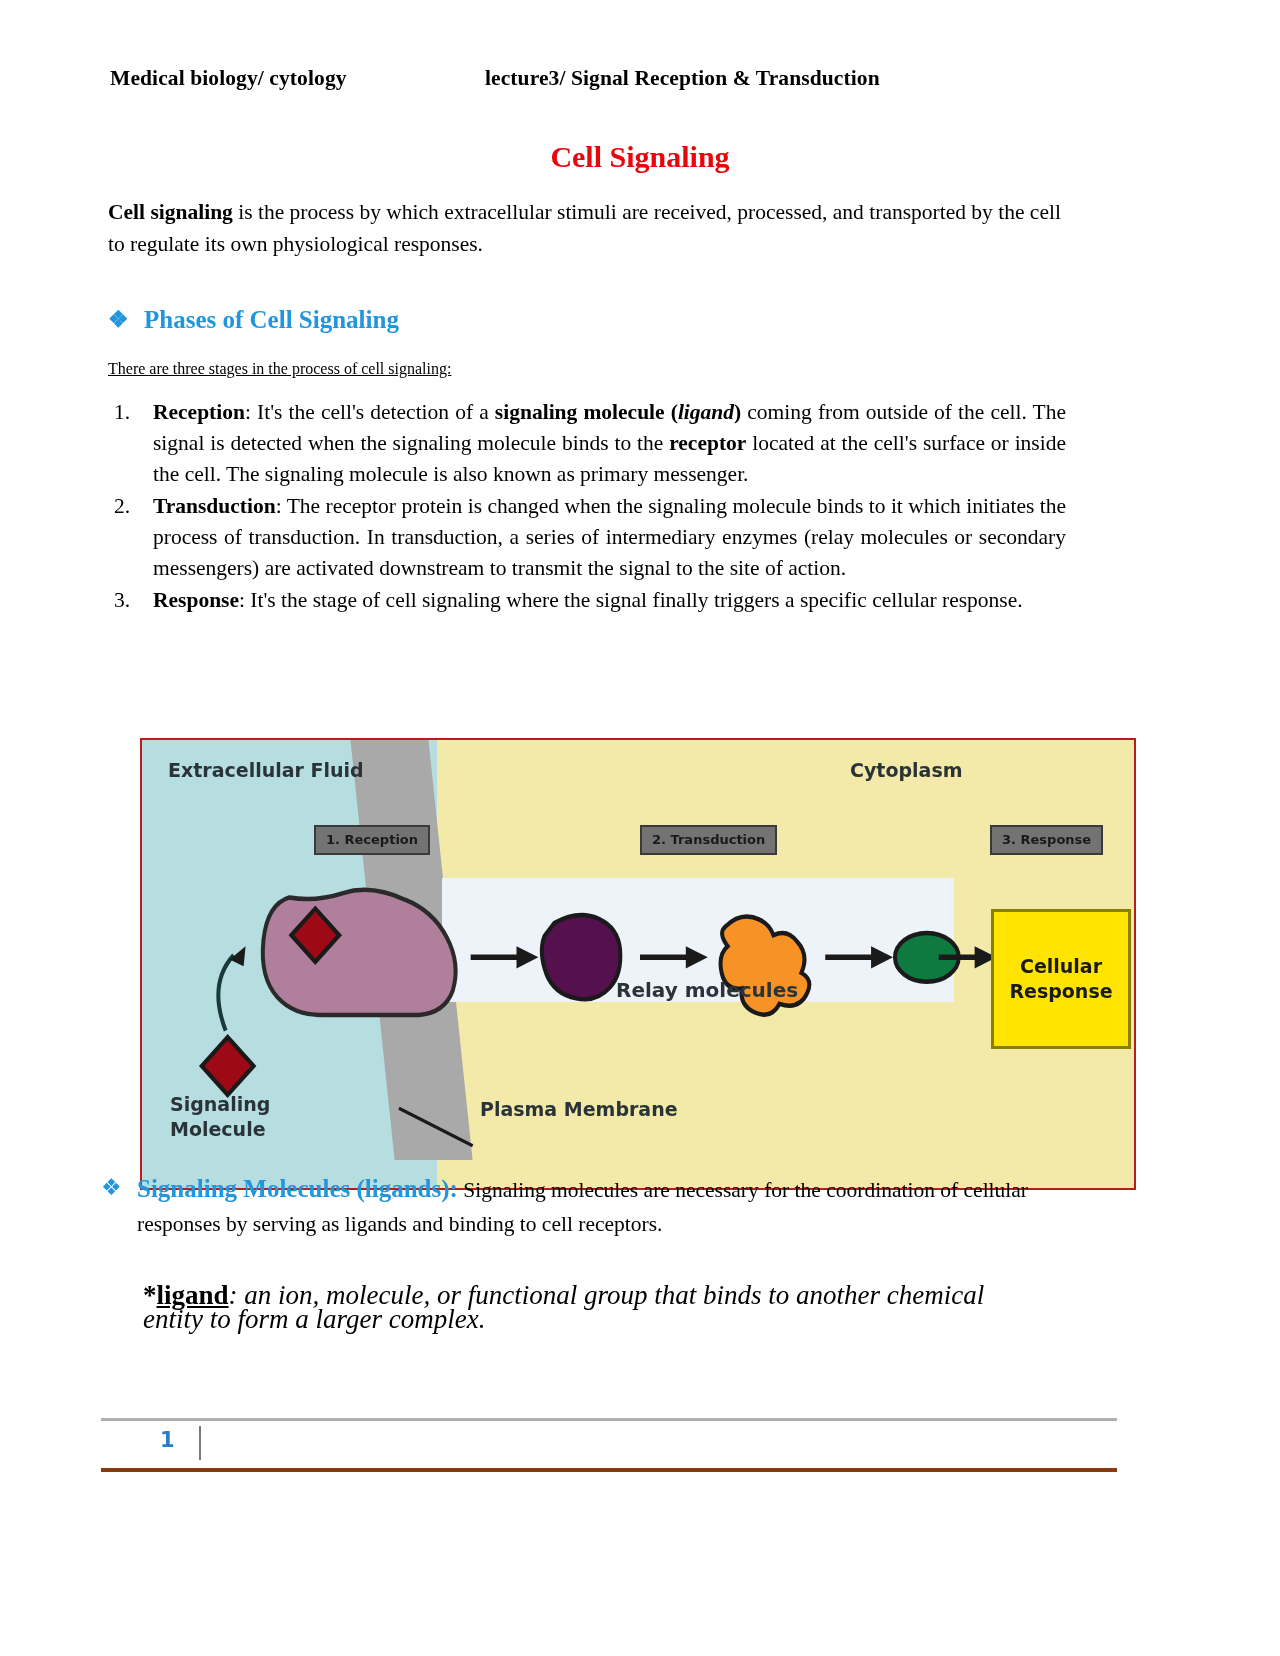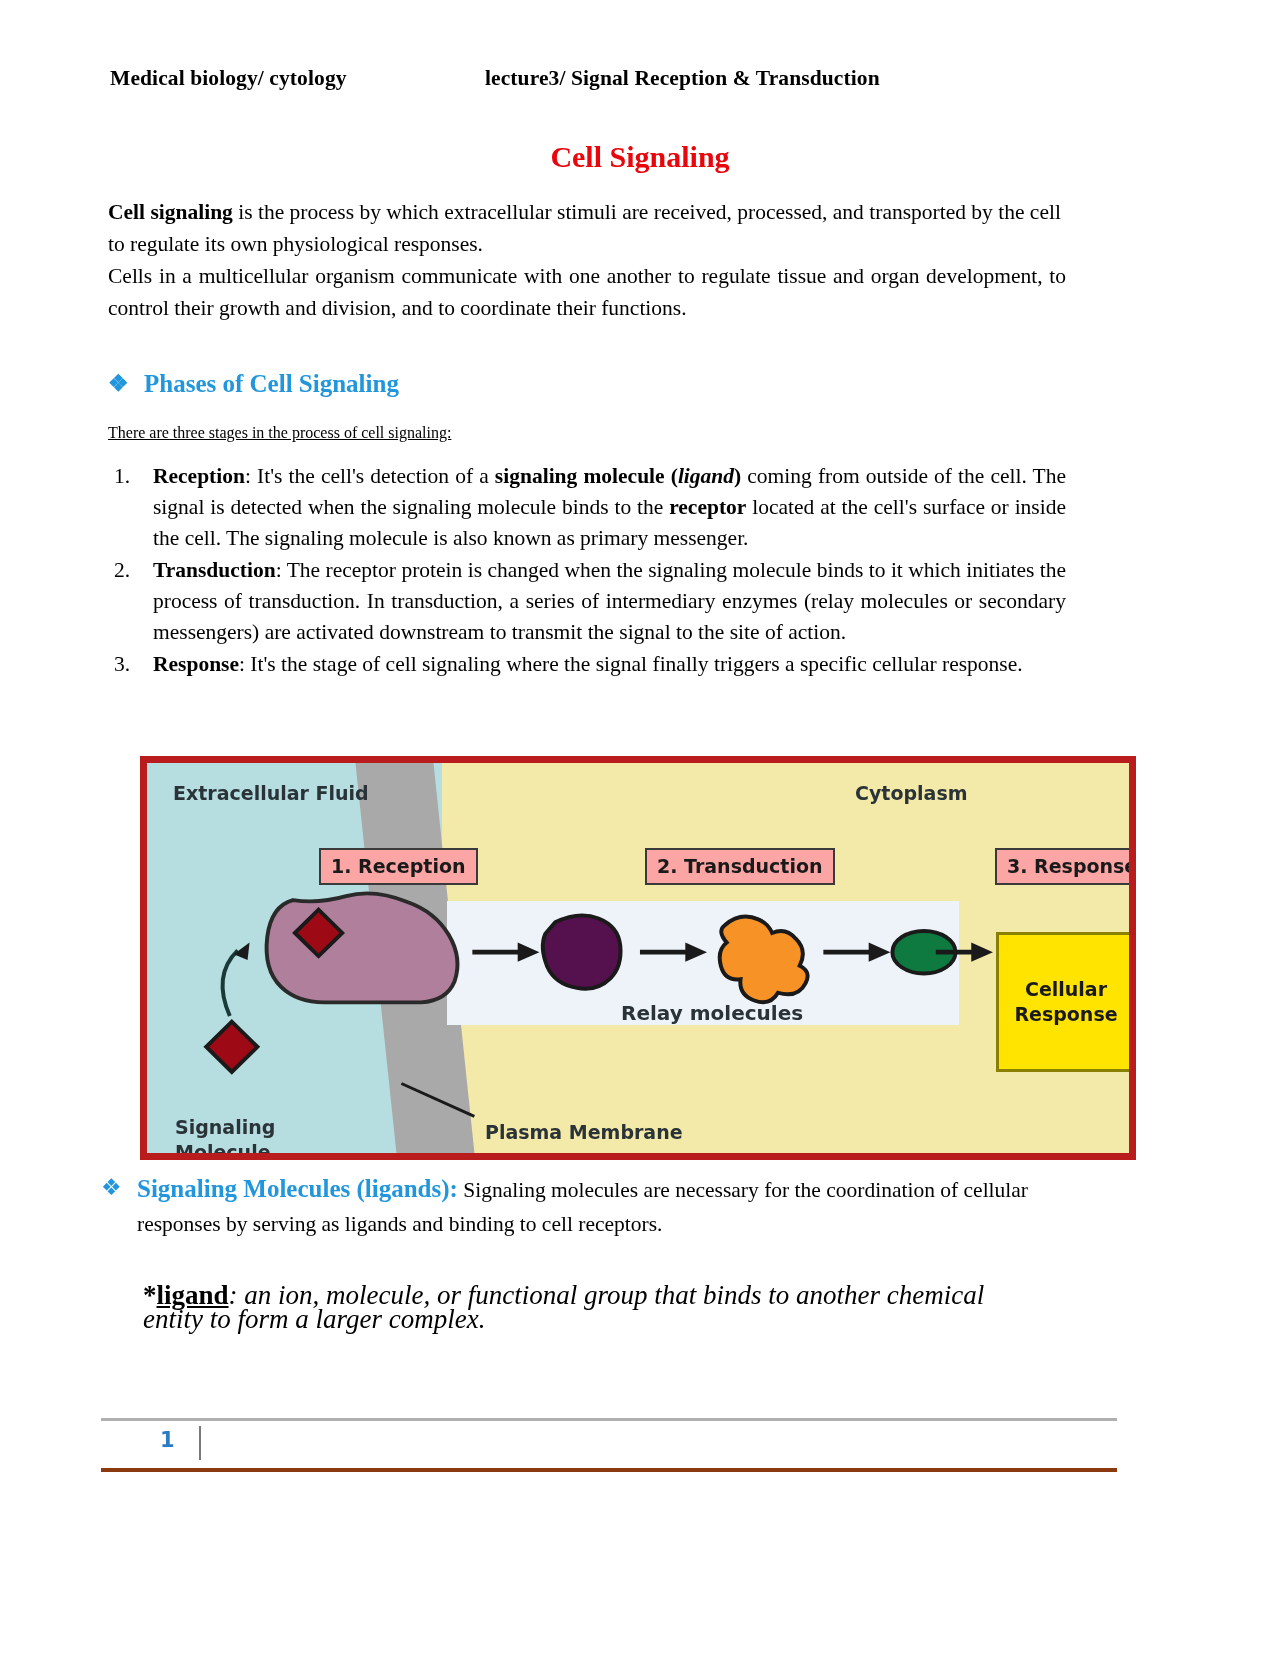--- a/index.html
+++ b/index.html
@@ -113,25 +113,25 @@
     left: 6px;
     top: 0;
     width: 30px;
     text-align: left;
     font-size: 21.5px;
   }
 
   
   .figure {
     position: absolute;
-    top: 756px;
+    top: 738px;
     left: 140px;
     width: 996px;
-    height: 404px;
-    border: 7px solid #b91c1c;
+    height: 452px;
+    border: 2px solid #b91c1c;
     background: #f3e9a8;
     overflow: hidden;
     box-sizing: border-box;
   }
   .fig-ecf {
     position: absolute;
     left: 0; top: 0;
     width: 295px; height: 100%;
     background: #b6dde0;
   }
@@ -162,25 +162,25 @@
     font-size: 20px; font-weight: bold; color: #2a3338;
   }
   .fig-label-sig {
     left: 28px; top: 352px;
     line-height: 25px;
   }
   .fig-label-pm { left: 338px; top: 358px; }
 
   .step-box {
     position: absolute;
-    background: #fca5a5;
+    background: #737373;
     border: 2px solid #3a3a3a;
     font-family: "DejaVu Sans", "Liberation Sans", sans-serif;
     font-weight: bold;
-    font-size: 19px;
+    font-size: 13px;
     color: #1a1a1a;
     padding: 5px 10px 6px 10px;
     white-space: nowrap;
   }
   .step-1 { left: 172px; top: 85px; }
   .step-2 { left: 498px; top: 85px; }
   .step-3 { left: 848px; top: 85px; }
 
   .cell-resp-box {
     position: absolute;
@@ -289,21 +289,20 @@
     <span class="hdr-left">Medical biology/ cytology</span>
     <span class="hdr-right">lecture3/ Signal Reception &amp; Transduction</span>
   </div>
 
   <div class="doc-title">Cell Signaling</div>
 
   <div class="content">
 
     <p class="para"><b>Cell signaling</b><span> is the process by which extracellular stimuli are received, processed, and transported by the cell to regulate its own physiological responses.</span></p>
 
-    <p class="para justify">Cells in a multicellular organism communicate with one another to regulate tissue and organ development, to control their growth and division, and to coordinate their functions.</p>
 
     <div class="heading-gap-top"></div>
 
     <div class="blue-heading">
       <span class="bullet">❖</span>
       <span>Phases of Cell Signaling</span>
     </div>
 
     <div class="heading-gap-bot"></div>
 

